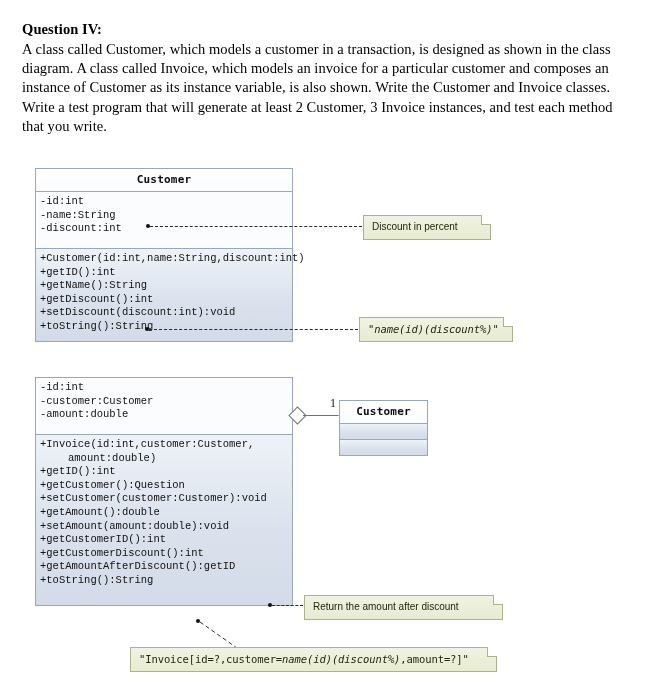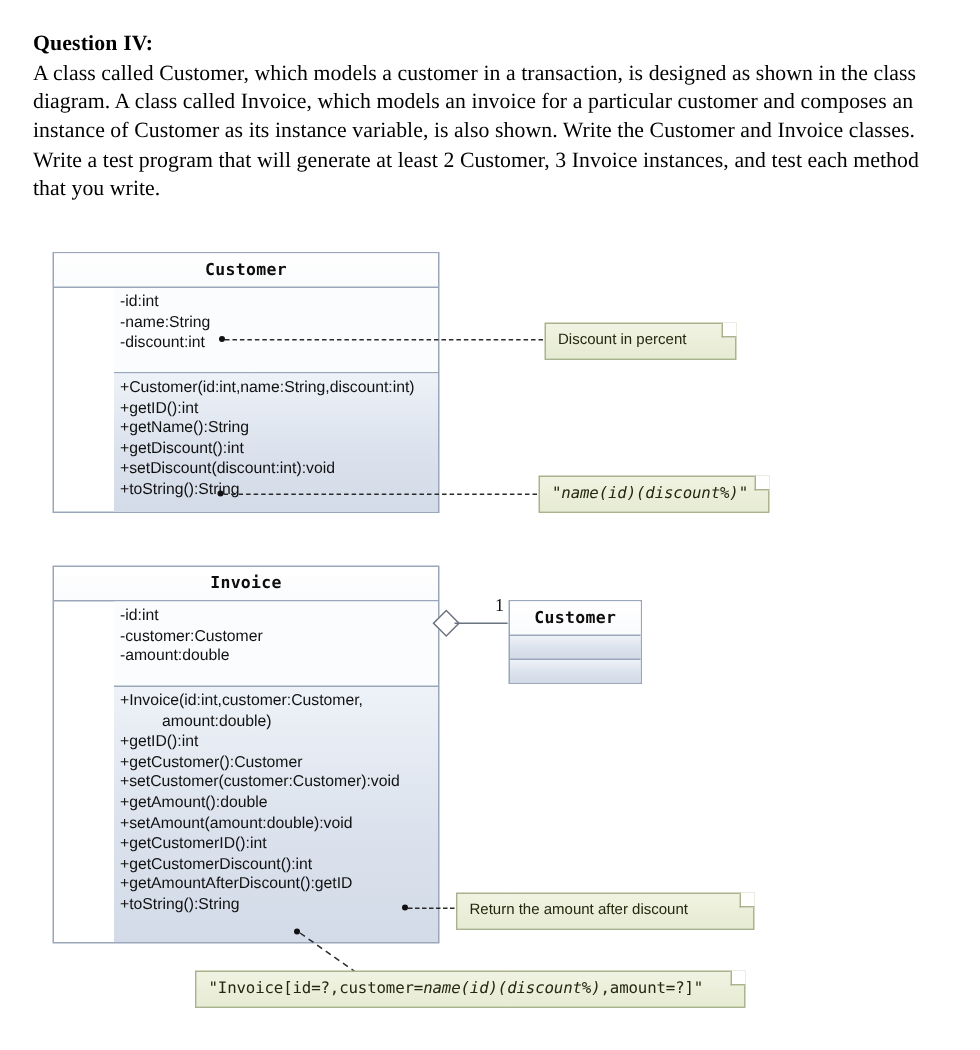--- a/index.html
+++ b/index.html
@@ -54,27 +54,26 @@
     text-align: center;
     font-family: "DejaVu Sans Mono", monospace;
     font-weight: bold;
     font-size: 11px;
     line-height: 12px;
     padding: 5px 2px 5px 2px;
     color: #0d0d0d;
     letter-spacing: 0.2px;
   }
   .uml-compartment {
-    font-family: Liberation Sans, sans-serif;
+    font-family: Liberation Mono, monospace;
     font-size: 10.5px;
     line-height: 13.6px;
     color: #111;
     padding: 3px 4px 4px 4px;
     box-sizing: border-box;
-    margin-left: 40px;
   }
   .uml-attrs {
     background: #fbfcfd;
     border-bottom: 1px solid #9aa7bb;
   }
   .uml-methods {
     background: #dde4ee;
   }
   .uml-empty-row {
     background: #dde4ee;
@@ -199,31 +198,30 @@
   <span class="fold"></span>
   <span>Discount in percent</span>
 </div>
 
 <div class="uml-note mono" style="left:359px; top:317px; width:154px;">
   <span class="fold"></span>
   <span>"</span><span class="ital">name(id)(discount%)</span><span>"</span>
 </div>
 
 <div class="uml-class" style="left:35px; top:377px; width:258px;">
-  <div class="uml-header sheen-light">Invoice</div>
   <div class="uml-compartment uml-attrs" style="height:57px;">
     <div class="uml-line">-id:int</div>
     <div class="uml-line">-customer:Customer</div>
     <div class="uml-line">-amount:double</div>
   </div>
   <div class="uml-compartment uml-methods sheen" style="height:170px;">
     <div class="uml-line">+Invoice(id:int,customer:Customer,</div>
     <div class="uml-line indent">amount:double)</div>
     <div class="uml-line">+getID():int</div>
-    <div class="uml-line">+getCustomer():Customer</div>
+    <div class="uml-line">+getCustomer():Question</div>
     <div class="uml-line">+setCustomer(customer:Customer):void</div>
     <div class="uml-line">+getAmount():double</div>
     <div class="uml-line">+setAmount(amount:double):void</div>
     <div class="uml-line">+getCustomerID():int</div>
     <div class="uml-line">+getCustomerDiscount():int</div>
     <div class="uml-line">+getAmountAfterDiscount():getID</div>
     <div class="uml-line">+toString():String</div>
   </div>
 </div>
 

